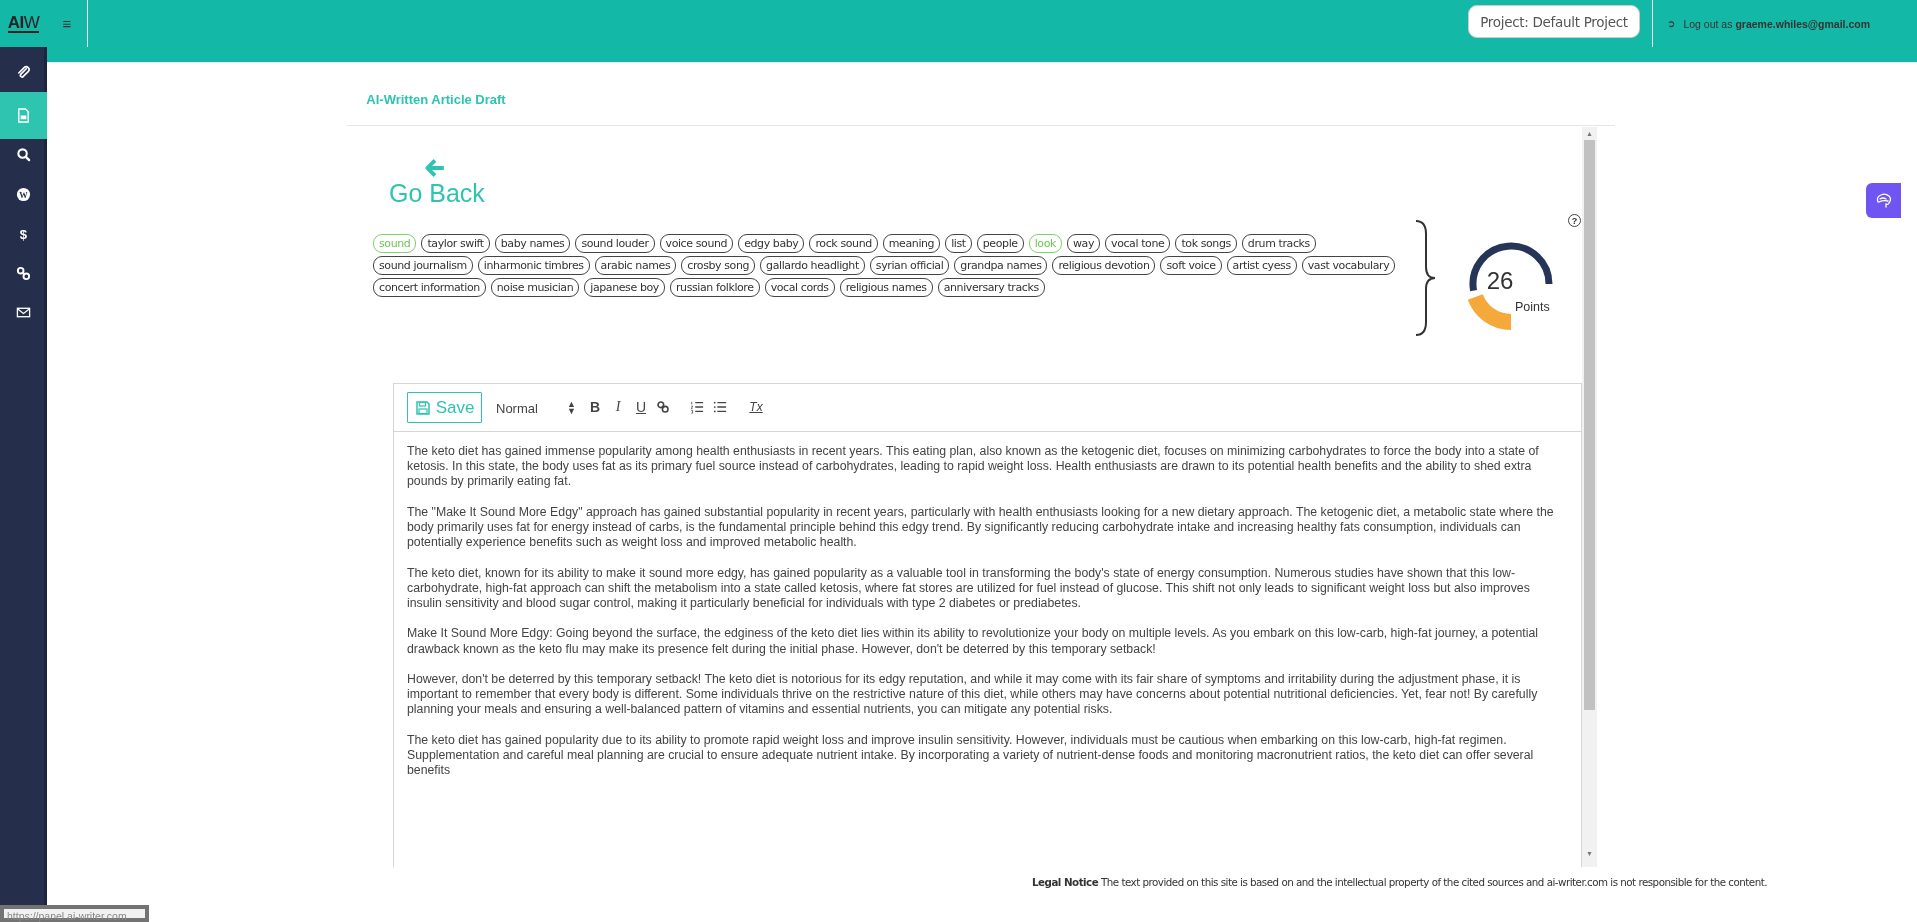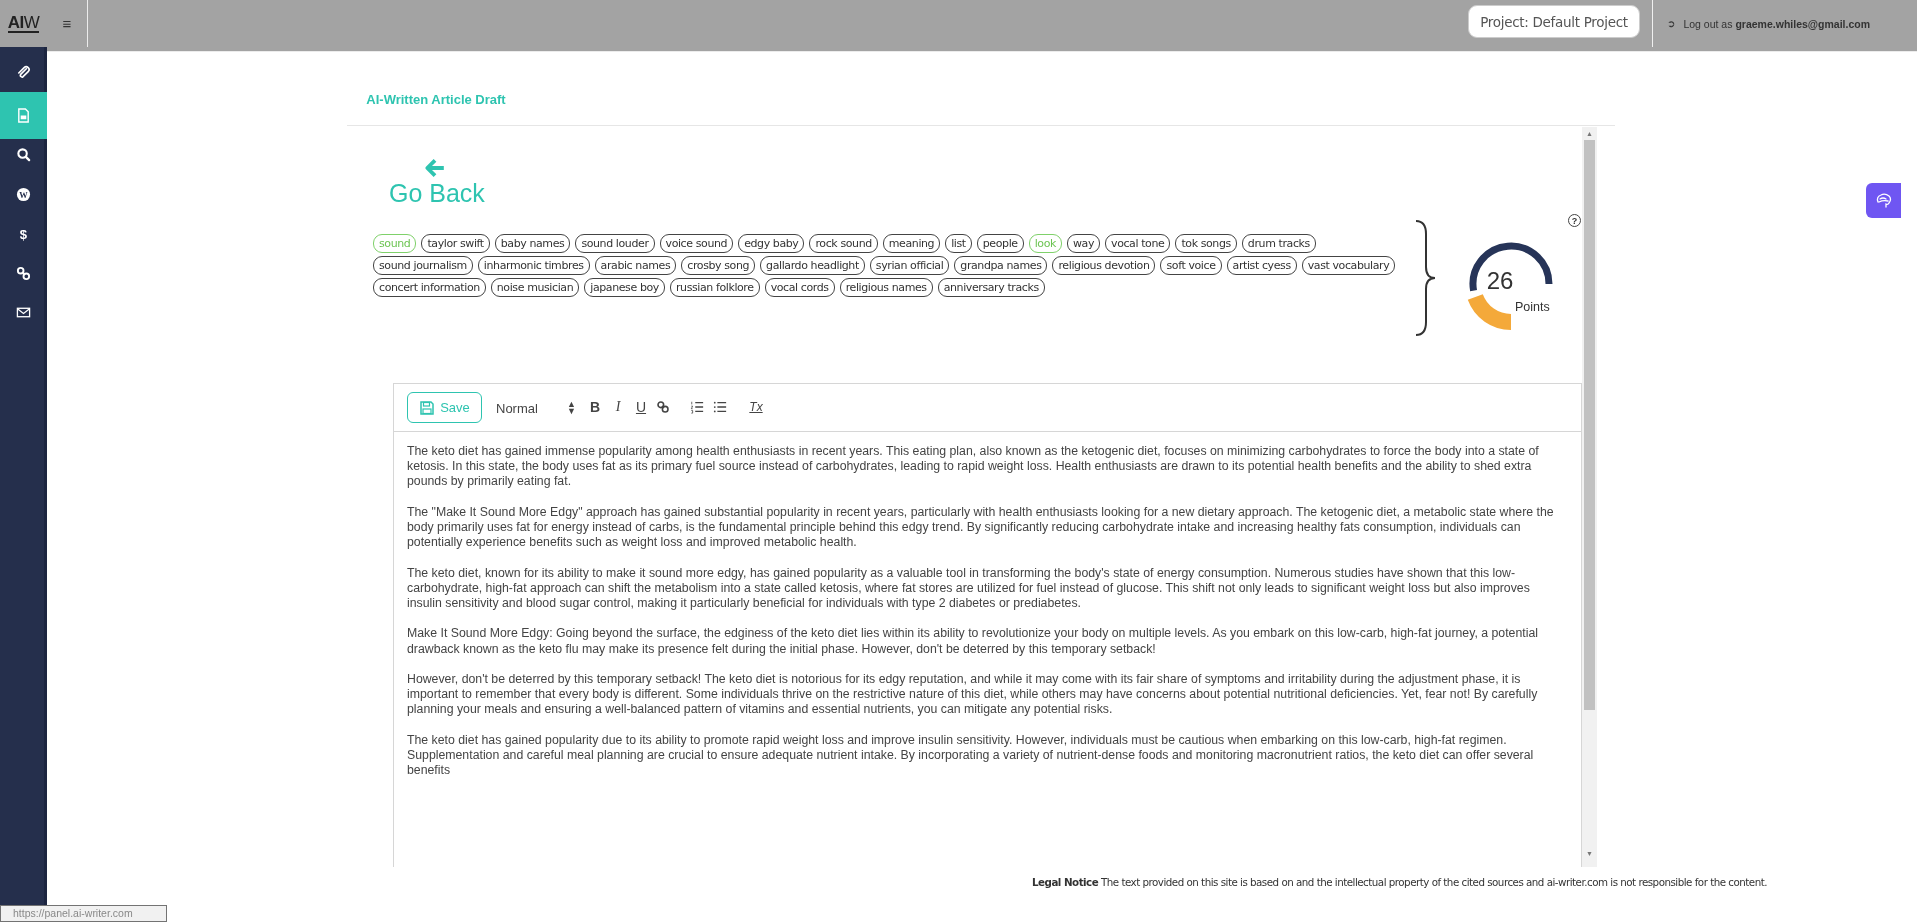--- a/index.html
+++ b/index.html
@@ -1,19 +1,19 @@
 <!DOCTYPE html>
 <html><head>
 <meta charset="utf-8">
 <style>
   * { box-sizing: border-box; margin: 0; padding: 0; }
   html, body { width: 1917px; height: 922px; overflow: hidden; background: #fff; font-family: "Liberation Sans", sans-serif; color: #333; }
 
   
-  .topbar { position: absolute; top: 0; left: 0; width: 1917px; height: 52px; background: #a3a3a3; border-bottom: 1px solid #ececec; }
+  .topbar { position: absolute; top: 0; left: 0; width: 1917px; height: 63px; background: #14b8a6; border-bottom: 1px solid #ececec; }
   .logo { position: absolute; left: 0; top: 0; width: 47px; height: 47px; display: flex; align-items: center; justify-content: center; font-weight: bold; font-size: 17px; color: #222; }
   .logo span { border-bottom: 2px solid #222; line-height: 17px; letter-spacing: -0.5px; }
   .logo .w { font-weight: normal; }
   .hamburger { position: absolute; left: 47px; top: 0; width: 41px; height: 47px; display: flex; align-items: center; justify-content: center; border-right: 1px solid #ececec; font-size: 15px; color: #333; cursor: pointer; }
   .project-btn { position: absolute; left: 1468px; top: 5px; width: 172px; height: 33px; border: 1px solid #ccc; border-radius: 9px; background: #fff; font-size: 13.5px; color: #555; display: flex; align-items: center; justify-content: center; cursor: pointer; font-family: "DejaVu Sans", sans-serif; letter-spacing: -0.3px; }
   .logout { position: absolute; left: 1652px; top: 0; height: 47px; width: 265px; border-left: 1px solid #f0f0f0; display: flex; align-items: center; padding-left: 14px; font-size: 10.5px; color: #333; cursor: pointer; }
   .logout .ico { margin-right: 8px; font-size: 10px; }
   .logout b { margin-left: 3px; }
 
   
@@ -45,32 +45,32 @@
   .help-ico { position: absolute; left: 1221px; top: 87px; width: 13px; height: 13px; border: 1px solid #444; border-radius: 50%; font-size: 9px; display: flex; align-items: center; justify-content: center; font-weight: bold; color: #333; cursor: pointer; }
 
   .scroll-track { position: absolute; left: 1235px; top: 0; width: 15px; height: 740px; background: #f1f1f1; }
   .scroll-thumb { position: absolute; left: 2px; top: 13px; width: 11px; height: 570px; background: #c1c1c1; }
   .scroll-up, .scroll-down { position: absolute; left: 0; width: 15px; height: 13px; font-size: 7px; color: #777; display: flex; align-items: center; justify-content: center; }
   .scroll-up { top: 0; }
   .scroll-down { top: 720px; }
 
   .editor { position: absolute; left: 46px; top: 256px; width: 1189px; height: 500px; border: 1px solid #d6d6d6; }
   .toolbar { height: 48px; border-bottom: 1px solid #d6d6d6; position: relative; }
-  .save-btn { position: absolute; left: 13px; top: 8px; width: 75px; height: 31px; border: 1px solid #2ec4b0; border-radius: 6px; color: #2ec4b0; display: flex; align-items: center; justify-content: center; font-size: 13px; cursor: pointer; }
+  .save-btn { position: absolute; left: 13px; top: 8px; width: 75px; height: 31px; border: 1px solid #2ec4b0; border-radius: 1px; color: #2ec4b0; display: flex; align-items: center; justify-content: center; font-size: 17px; cursor: pointer; }
   .save-btn svg { width: 16px; height: 16px; margin-right: 5px; }
   .fmt-select { position: absolute; left: 102px; top: 13px; width: 80px; height: 22px; font-size: 13px; color: #444; display: flex; align-items: center; cursor: pointer; }
   .fmt-select .arrows { position: absolute; right: 0; font-size: 9px; line-height: 7px; text-align: center; }
   .tb-btn { position: absolute; top: 12px; width: 22px; height: 22px; display: flex; align-items: center; justify-content: center; font-size: 14px; color: #444; cursor: pointer; }
   .content { padding: 12px 13px; font-size: 12.3px; line-height: 15.2px; color: #444; height: 440px; overflow: hidden; }
   .content p { margin-bottom: 15.2px; }
 
   .legal { position: absolute; left: 1032px; top: 876px; font-size: 10.3px; color: #333; font-family: "DejaVu Sans", sans-serif; letter-spacing: -0.5px; }
   .legal b { font-weight: bold; }
 
-  .status-url { position: absolute; left: 0; top: 905px; width: 167px; height: 17px; background: #f1f1f1; border: 1px solid #737373; font-size: 10.5px; color: #888; padding-left: 12px; line-height: 15px; }
+  .status-url { position: absolute; left: 0; top: 905px; width: 149px; height: 17px; background: #f1f1f1; border: 4px solid #737373; font-size: 10.5px; color: #888; padding-left: 3px; line-height: 15px; }
 
   .brain-btn { position: absolute; left: 1866px; top: 183px; width: 35px; height: 35px; background: #6f56f2; border-radius: 6px 0 0 6px; display: flex; align-items: center; justify-content: center; cursor: pointer; }
   .brain-btn svg { width: 20px; height: 20px; }
 </style>
 </head>
 <body>
 
 <div class="topbar">
   <div class="logo">
     <span><b>AI</b><b class="w">W</b></span>

